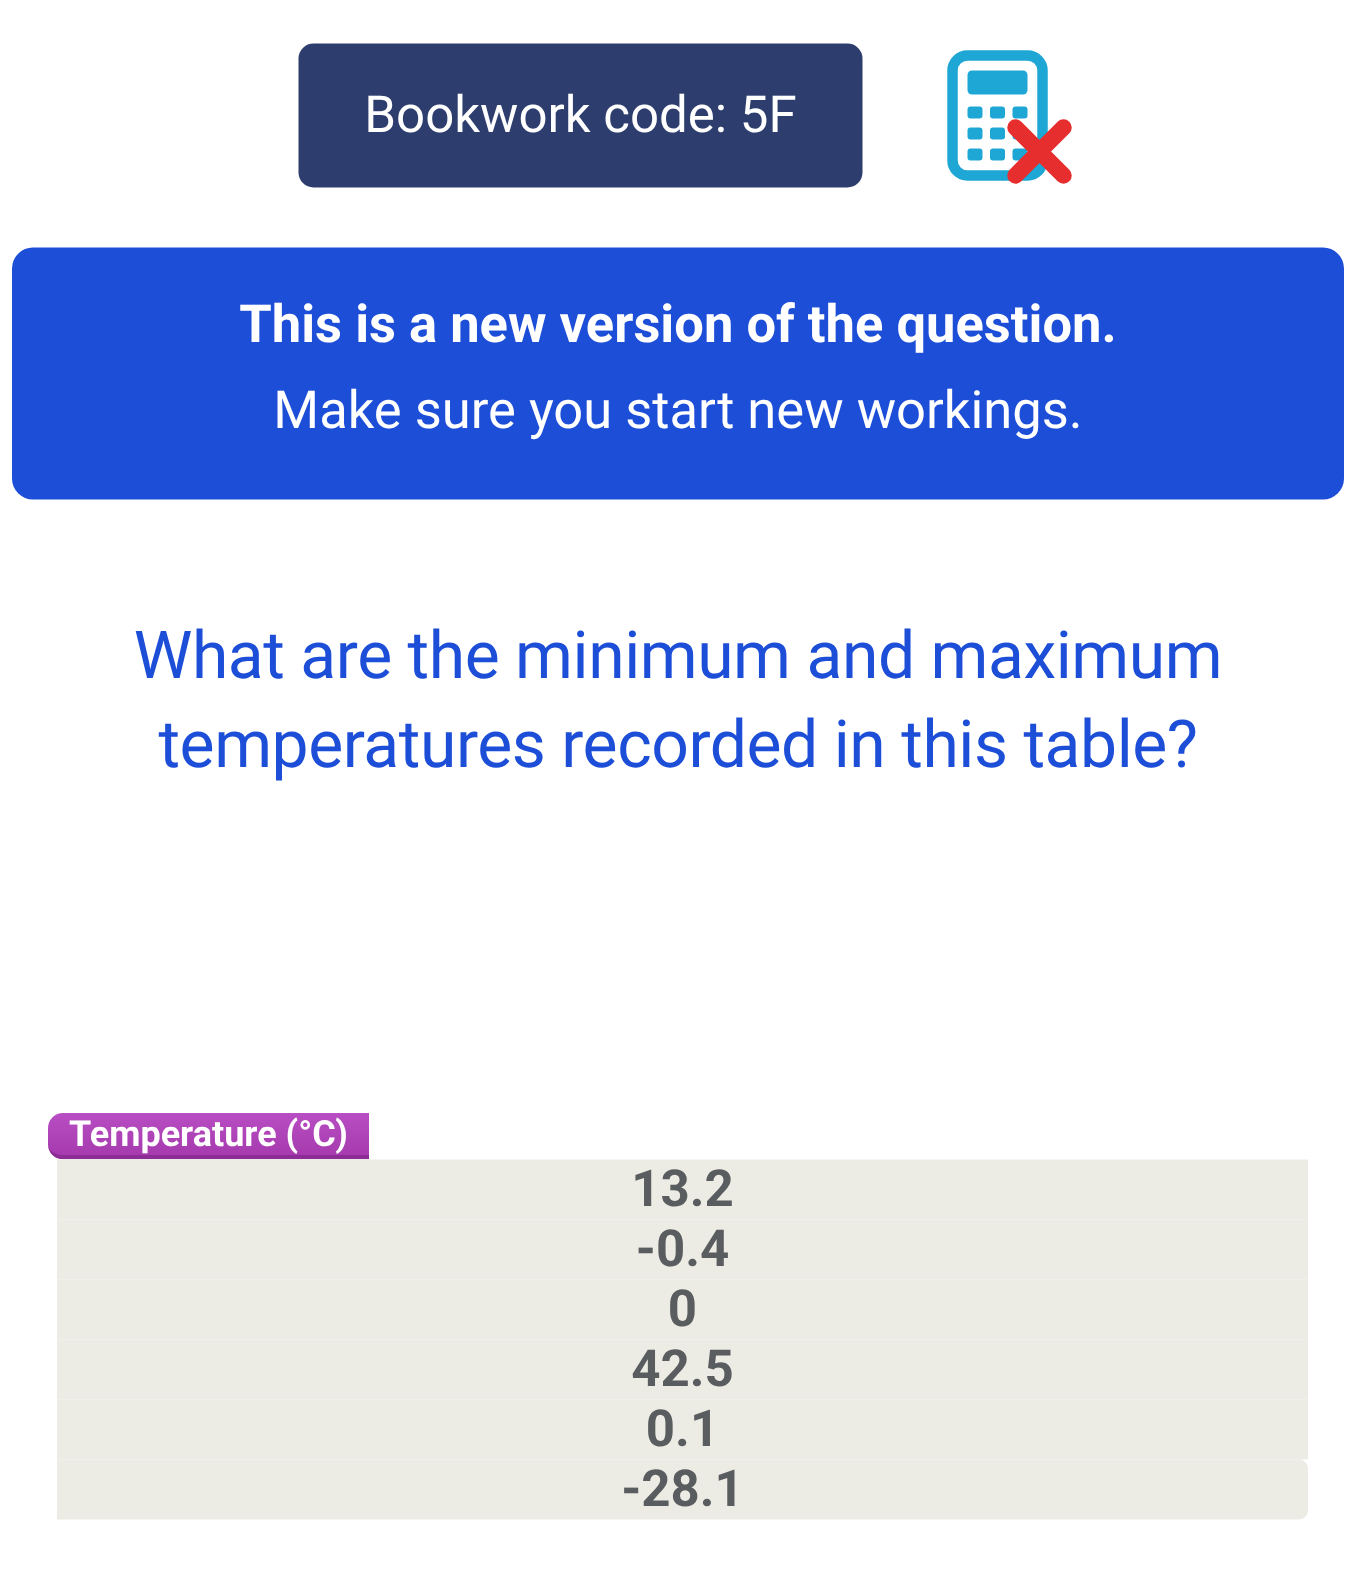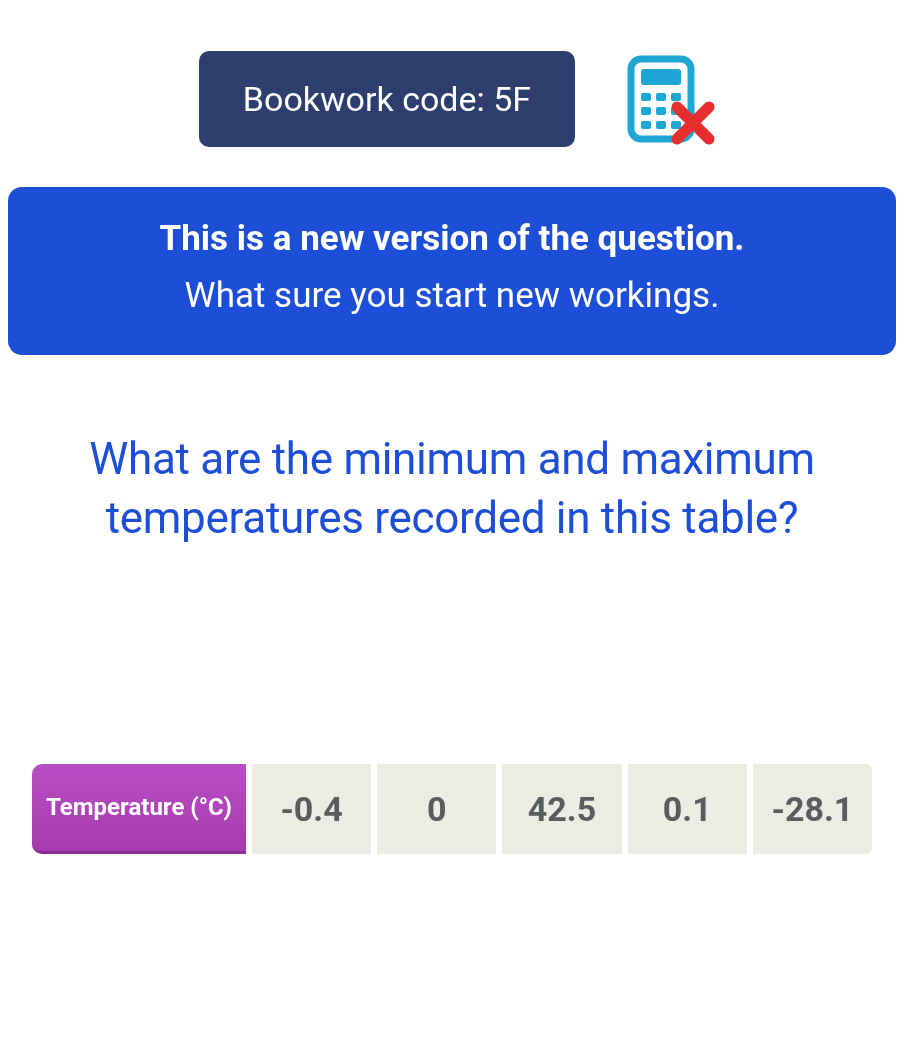--- a/index.html
+++ b/index.html
@@ -12,22 +12,23 @@
       background: #ffffff;
       width: 904px;
       height: 1059px;
       overflow: hidden;
     }
     .header-row {
       display: flex;
       align-items: center;
       justify-content: center;
       gap: 50px;
-      padding-top: 51px;
+      padding-top: 29px;
       padding-bottom: 40px;
+      text-align: center;
     }
     .bookwork-badge {
       background: #2d3e6e;
       color: #ffffff;
       font-size: 34px;
       padding: 28px 44px;
       border-radius: 10px;
       font-weight: 400;
     }
     .calc-icon-wrapper {
@@ -81,20 +82,21 @@
       display: flex;
       justify-content: center;
       margin-top: 215px;
       padding: 0 20px;
     }
     .temp-table {
       display: flex;
       width: 100%;
       max-width: 840px;
       height: 90px;
+      flex-direction: column;
     }
     .table-header {
       background: linear-gradient(to bottom, #b94ec4, #a63aae);
       color: #ffffff;
       font-weight: 700;
       font-size: 24px;
       display: flex;
       align-items: center;
       justify-content: center;
       padding: 0 14px;
@@ -144,27 +146,28 @@
     <div class="x-mark">
       <svg viewBox="0 0 48 48">
         <path d="M8 8 L40 40 M40 8 L8 40" stroke="#e62e2e" stroke-width="11" stroke-linecap="round"></path>
       </svg>
     </div>
   </div>
 </div>
 
 <div class="info-banner">
   <div class="line1">This is a new version of the question.</div>
-  <div class="line2">What sure you start new workings.</div>
+  <div class="line2">Make sure you start new workings.</div>
 </div>
 
 <div class="question-text">What are the minimum and maximum temperatures recorded in this table?</div>
 
 <div class="table-wrapper">
   <div class="temp-table">
     <div class="table-header">Temperature (°C)</div>
+    <div class="table-cell">13.2</div>
     <div class="table-cell">-0.4</div>
     <div class="table-cell">0</div>
     <div class="table-cell">42.5</div>
     <div class="table-cell">0.1</div>
     <div class="table-cell">-28.1</div>
   </div>
 </div>
 
 </body></html>

